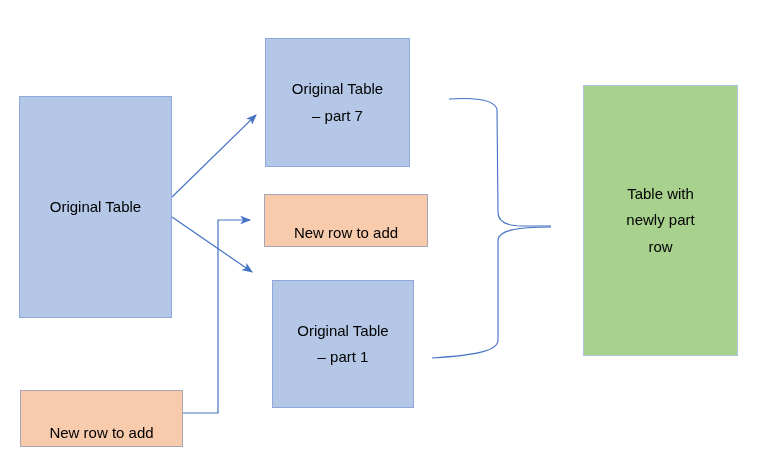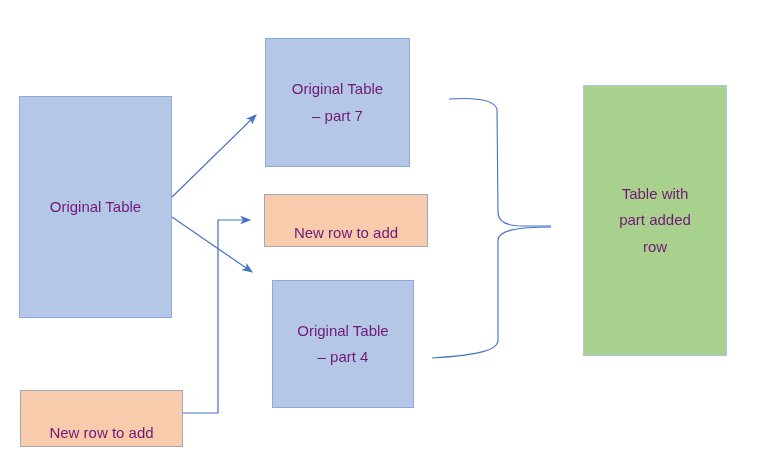--- a/index.html
+++ b/index.html
@@ -20,34 +20,34 @@
   .node {
     position: absolute;
     z-index: 2;
     display: flex;
     flex-direction: column;
     align-items: center;
     justify-content: center;
     text-align: center;
     font-size: 15px;
     line-height: 1.75;
-    color: #701a75;
+    color: #000000;
     box-sizing: border-box;
   }
   .node span { display: block; }
   .blue   { background: #b4c7e7; border: 1.5px solid #8eaadb; }
   .orange { background: #f8cbad; border: 1.5px solid #a6a6b4; justify-content: flex-end; }
   .green  { background: #a9d18e; border: 1.5px solid #aec6e0; }
 
   #node-original   { left: 19px;  top: 96px;  width: 153px; height: 222px; }
   #node-part1      { left: 265px; top: 38px;  width: 145px; height: 129px; }
   #node-new-mid    { left: 264px; top: 194px; width: 164px; height: 53px;  }
   #node-part2      { left: 272px; top: 280px; width: 142px; height: 128px; }
   #node-new-src    { left: 20px;  top: 390px; width: 163px; height: 57px;  }
-  #node-result     { left: 583px; top: 85px;  width: 144px; height: 271px; }
+  #node-result     { left: 583px; top: 85px;  width: 155px; height: 271px; }
 </style>
 </head>
 <body>
 
 <div class="canvas">
 
   <svg class="connectors" viewBox="0 0 768 469" xmlns="http://www.w3.org/2000/svg">
     <defs>
       <marker id="arrowhead" viewBox="0 0 10 8" refX="9" refY="4" markerWidth="9" markerHeight="7.2" orient="auto">
         <path d="M0,0 L10,4 L0,8 L2.6,4 Z" fill="#4472c4"></path>
@@ -73,26 +73,26 @@
     <span>Original Table</span>
     <span>– part 7</span>
   </div>
 
   <div class="node orange" id="node-new-mid">
     <span>New row to add</span>
   </div>
 
   <div class="node blue" id="node-part2">
     <span>Original Table</span>
-    <span>– part 4</span>
+    <span>– part 1</span>
   </div>
 
   <div class="node orange" id="node-new-src">
     <span>New row to add</span>
   </div>
 
   <div class="node green" id="node-result">
     <span>Table with</span>
-    <span>part added</span>
+    <span>newly part</span>
     <span>row</span>
   </div>
 
 </div>
 
 </body></html>

